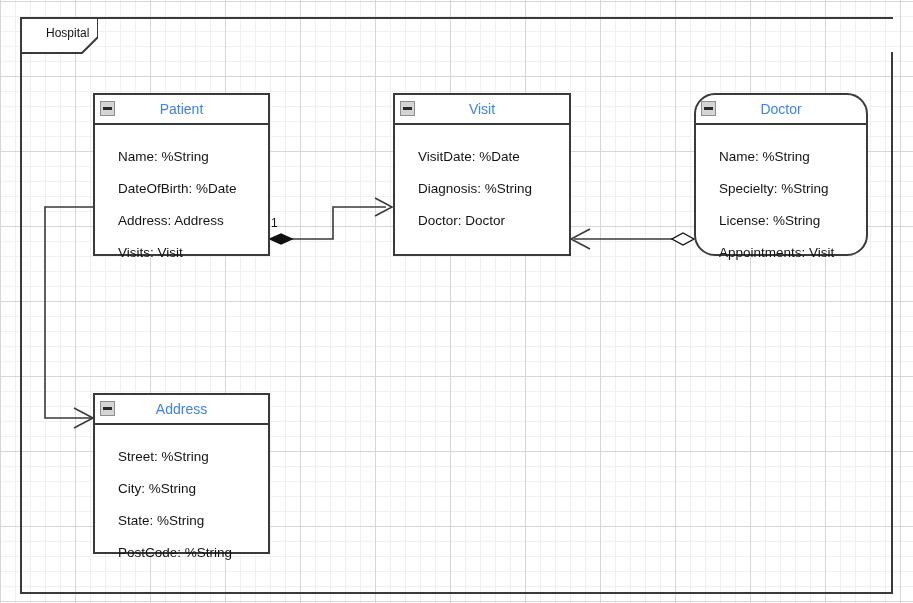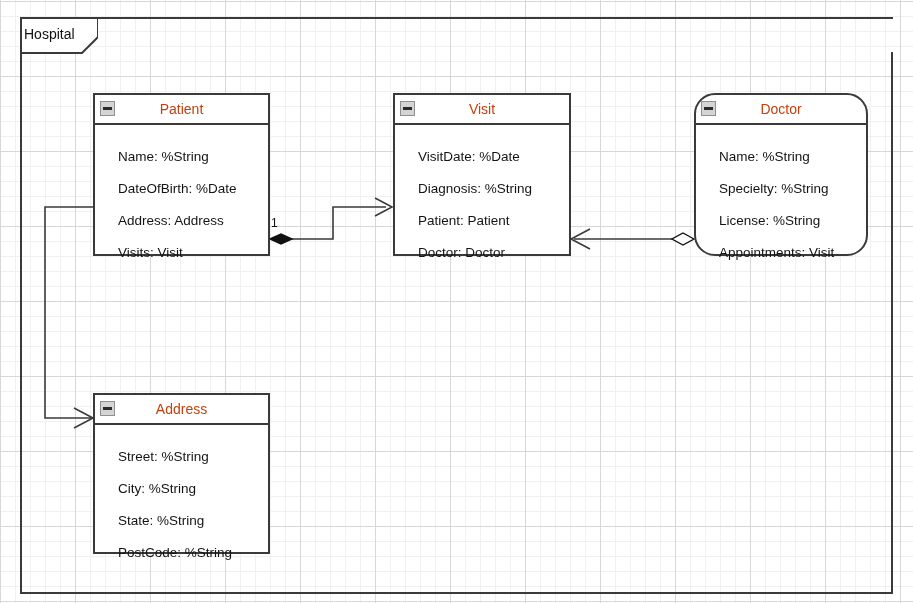--- a/index.html
+++ b/index.html
@@ -46,23 +46,23 @@
   .pkg-tab {
     position: absolute;
     left: 20px;
     top: 17px;
     width: 78px;
     height: 37px;
   }
   .pkg-tab svg { display: block; }
   .pkg-tab-label {
     position: absolute;
-    left: 4px;
+    left: 26px;
     top: 9px;
-    font-size: 14px;
+    font-size: 12px;
     color: #111111;
     white-space: nowrap;
   }
 
   
   .cls {
     position: absolute;
     border: 2px solid #3a3a3a;
     background: #ffffff;
     box-sizing: border-box;
@@ -71,21 +71,21 @@
     position: relative;
     height: 30px;
     border-bottom: 2px solid #3a3a3a;
     display: flex;
     align-items: center;
     justify-content: center;
     box-sizing: border-box;
   }
   .cls-title {
     font-size: 14px;
-    color: #c2410c;
+    color: #3b82f6;
     white-space: nowrap;
   }
   .collapse-icon {
     position: absolute;
     left: 5px;
     top: 6px;
     width: 15px;
     height: 15px;
     background: #d4d4d4;
     border: 1px solid #8f8f8f;
@@ -180,21 +180,20 @@
   </div>
 
   <div class="cls" style="left:393px; top:93px; width:178px; height:163px;">
     <div class="cls-header">
       <span class="collapse-icon"></span>
       <span class="cls-title">Visit</span>
     </div>
     <div class="cls-attrs">
       <div class="attr">VisitDate: %Date</div>
       <div class="attr">Diagnosis: %String</div>
-      <div class="attr">Patient: Patient</div>
       <div class="attr">Doctor: Doctor</div>
     </div>
   </div>
 
   <div class="cls" style="left:694px; top:93px; width:174px; height:163px;border-radius:21px;">
     <div class="cls-header">
       <span class="collapse-icon"></span>
       <span class="cls-title">Doctor</span>
     </div>
     <div class="cls-attrs">

